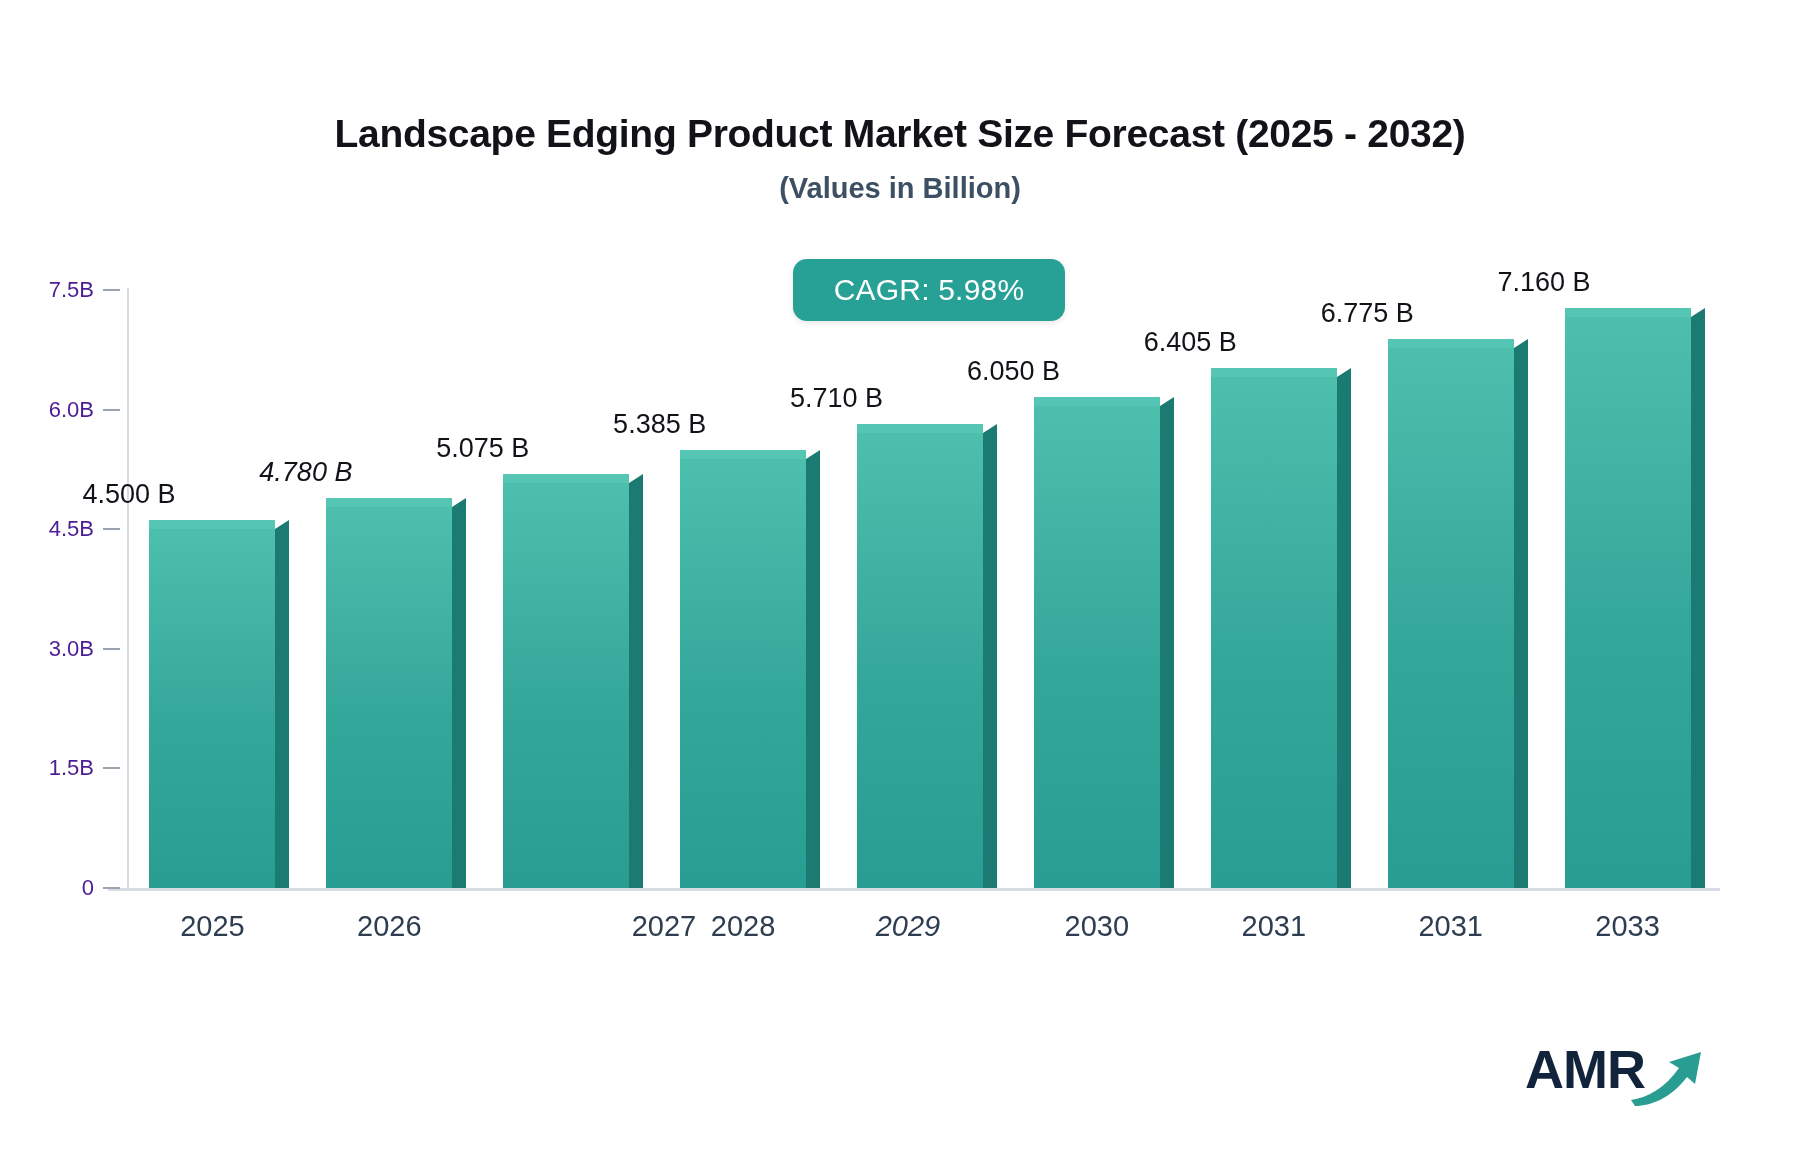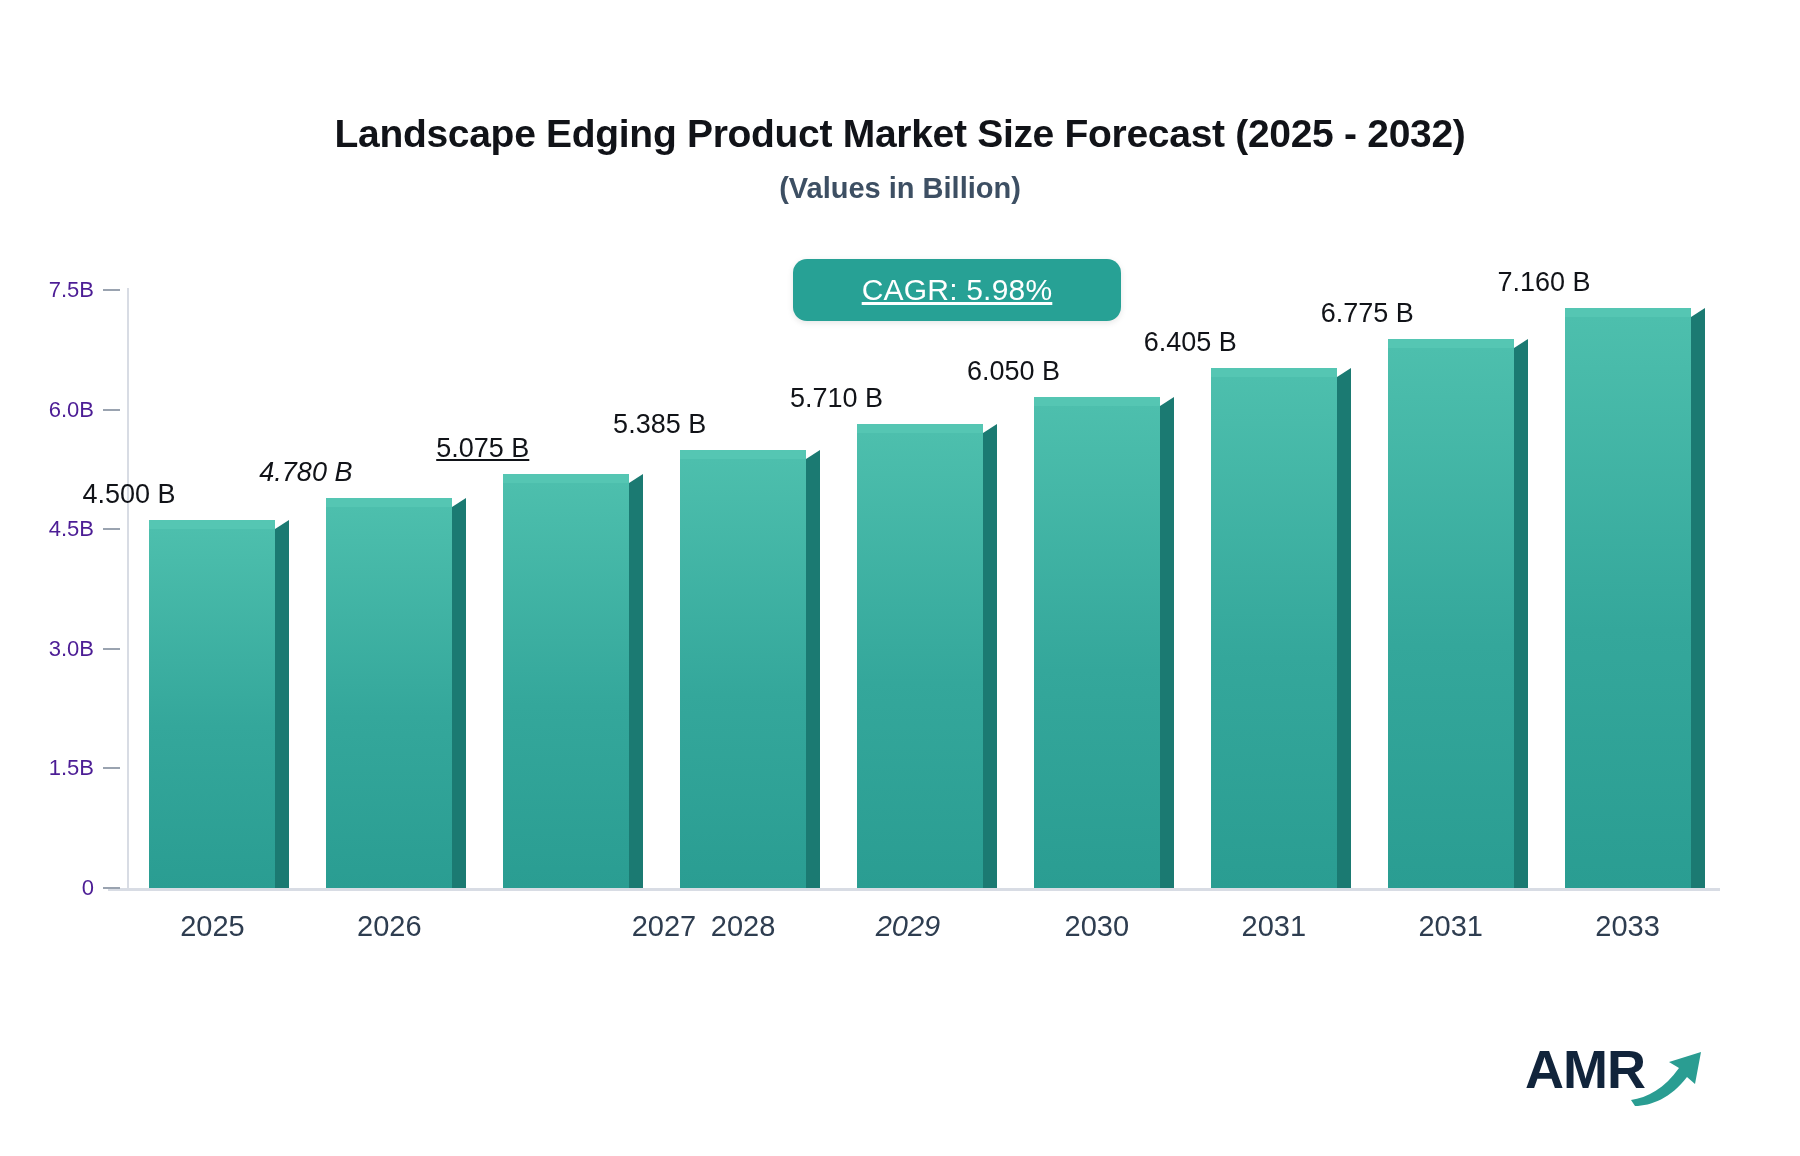--- a/index.html
+++ b/index.html
@@ -40,34 +40,33 @@
     font-weight: bold;
     color: #3d4f63;
     white-space: nowrap;
   }
 
   
   .cagr-badge {
     position: absolute;
     top: 259px;
     left: 793px;
-    width: 328px;
+    width: 272px;
     height: 62px;
     background: #27a195;
     border-radius: 14px;
     display: flex;
     align-items: center;
     justify-content: center;
     color: #ffffff;
     font-size: 30px;
     font-weight: 500;
     letter-spacing: 0.2px;
     box-shadow: 0 2px 6px rgba(0,0,0,0.10);
     white-space: nowrap;
-    text-decoration: underline;
   }
 
   
   
   #plot {
     position: absolute;
     left: 128px;
     top: 290px;
     width: 1592px;
     height: 598px;
@@ -218,21 +217,21 @@
         <div class="bar-side" style="height: 381.125px;"></div>
         <div class="bar-front" style="height: 381.125px;"></div>
         <div class="bar-top" style="bottom: 381.125px;"></div>
       </div>
       <div class="bar-label" style="left: 131.333px; top: 166.875px; font-style: italic;">4.780 B</div>
       <div class="bar-wrap" style="left: 375.222px; width: 126px; height: 404.647px;">
         <div class="bar-side" style="height: 404.647px;"></div>
         <div class="bar-front" style="height: 404.647px;"></div>
         <div class="bar-top" style="bottom: 404.647px;"></div>
       </div>
-      <div class="bar-label" style="left: 308.222px; top: 143.353px; text-decoration: underline;">5.075 B</div>
+      <div class="bar-label" style="left: 308.222px; top: 143.353px;">5.075 B</div>
       <div class="bar-wrap" style="left: 552.111px; width: 126px; height: 429.364px;">
         <div class="bar-side" style="height: 429.364px;"></div>
         <div class="bar-front" style="height: 429.364px;"></div>
         <div class="bar-top" style="bottom: 429.364px;"></div>
       </div>
       <div class="bar-label" style="left: 485.111px; top: 118.636px;">5.385 B</div>
       <div class="bar-wrap" style="left: 729px; width: 126px; height: 455.277px;">
         <div class="bar-side" style="height: 455.277px;"></div>
         <div class="bar-front" style="height: 455.277px;"></div>
         <div class="bar-top" style="bottom: 455.277px;"></div>

